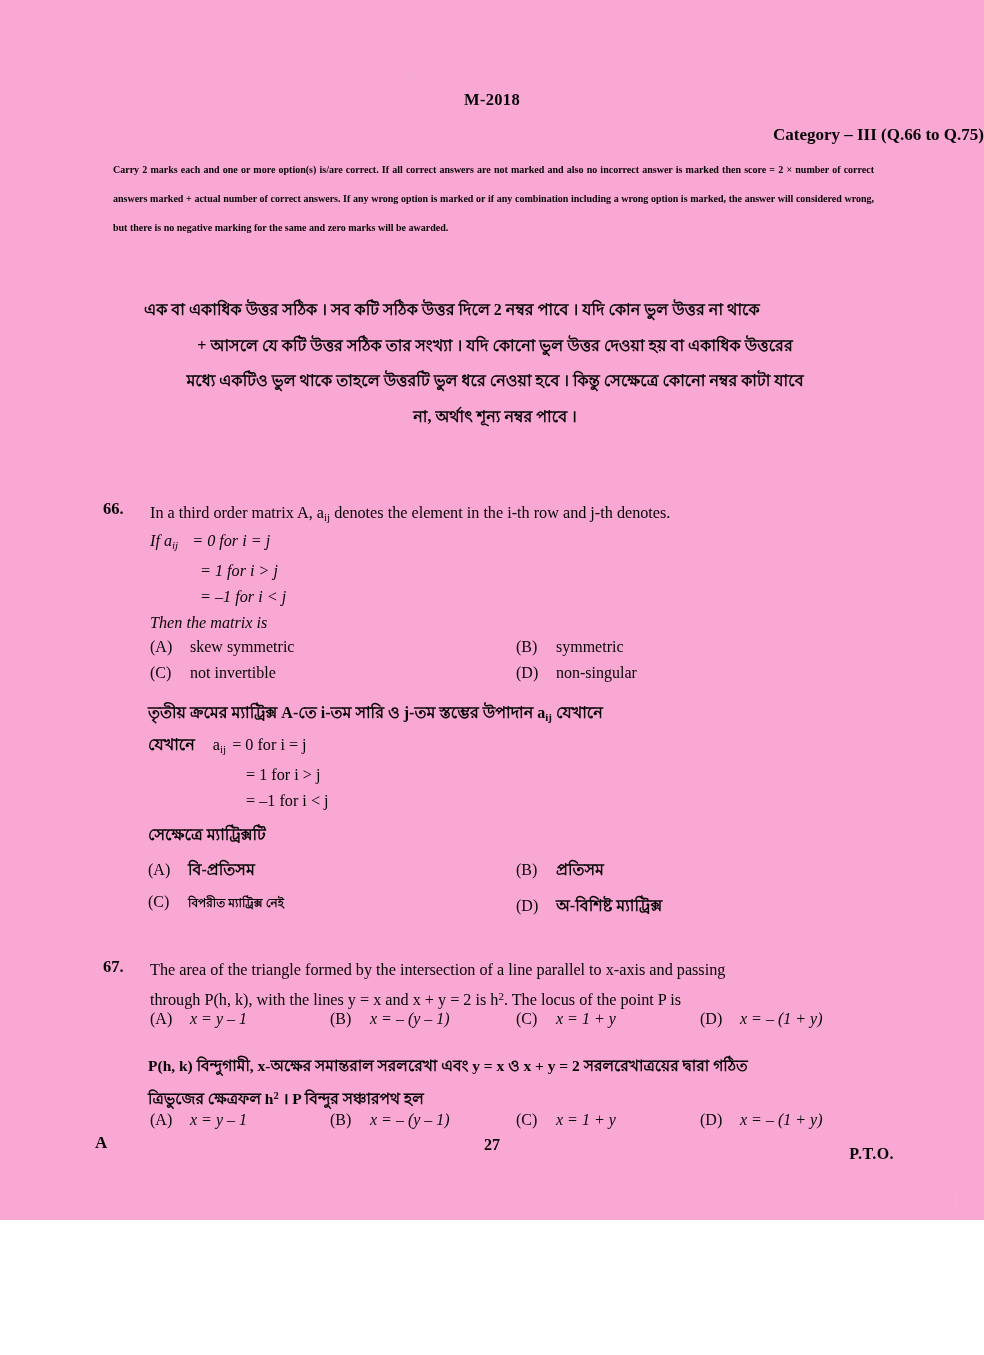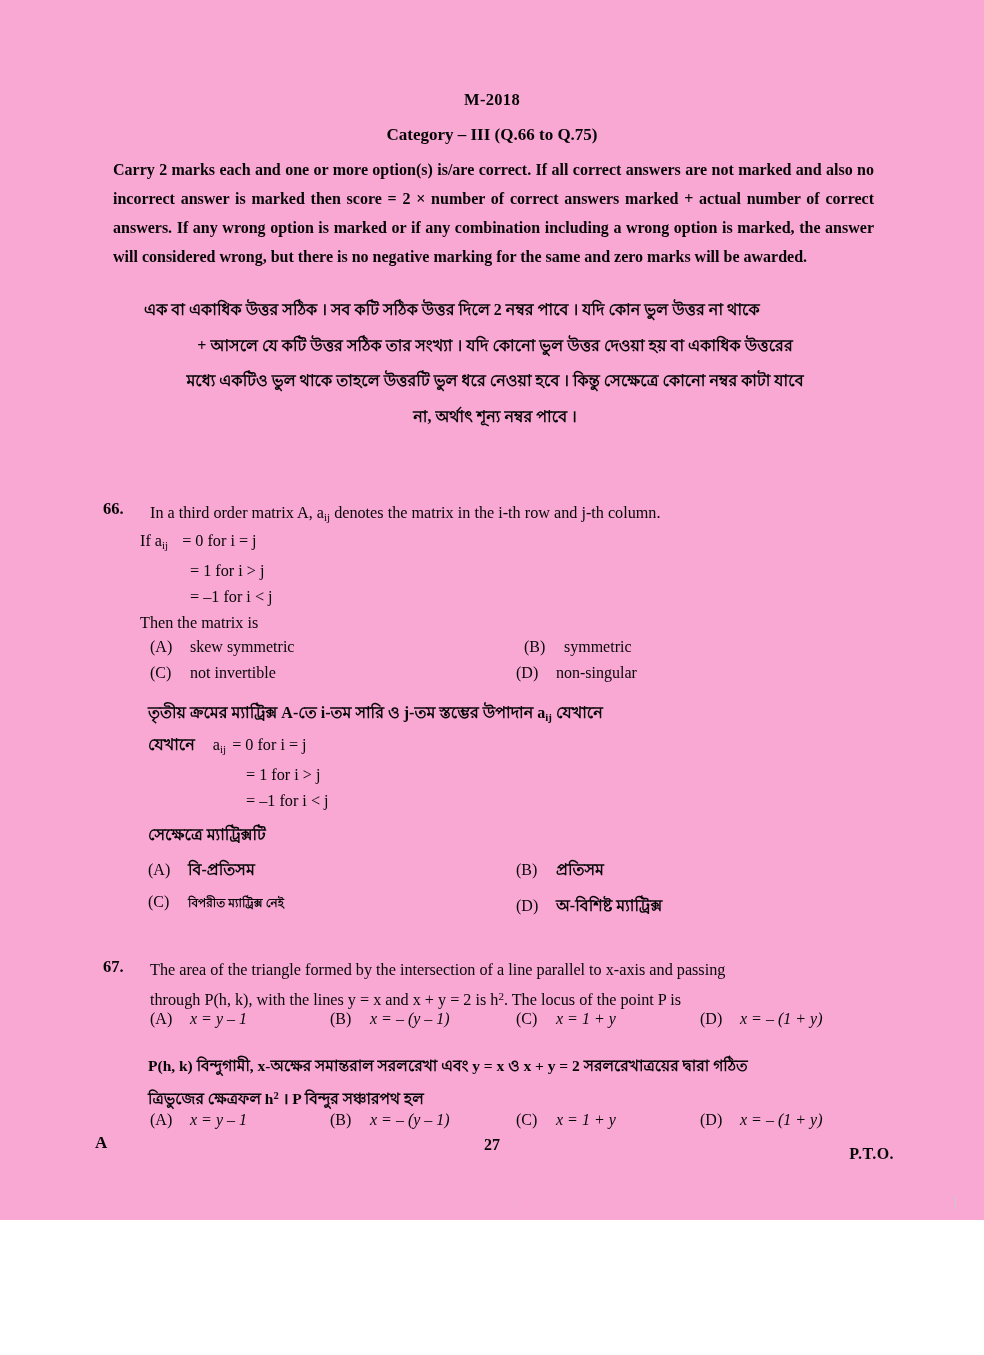--- a/index.html
+++ b/index.html
@@ -29,32 +29,32 @@
     text-align: center;
     font-size: 16.5px;
     font-weight: 700;
     letter-spacing: 0.3px;
   }
   .category-line {
     position: absolute;
     top: 125px;
     left: 0;
     width: 984px;
-    text-align: center;
+    text-align: right;
     font-size: 17px;
     font-weight: 700;
   }
 
   
   .instr-en {
     position: absolute;
     top: 155px;
     left: 113px;
     width: 761px;
-    font-size: 16px;
+    font-size: 10px;
     font-weight: 700;
     line-height: 29px;
     text-align: justify;
     text-justify: inter-word;
   }
   .instr-bn {
     position: absolute;
     top: 292px;
     left: 120px;
     width: 750px;
@@ -145,43 +145,43 @@
     <div class="ln-1">এক বা একাধিক উত্তর সঠিক ।  সব কটি সঠিক উত্তর দিলে 2 নম্বর পাবে । যদি কোন ভুল উত্তর না থাকে</div>
     <div class="ln-3">+ আসলে যে কটি উত্তর সঠিক তার সংখ্যা । যদি কোনো ভুল উত্তর দেওয়া হয় বা একাধিক উত্তরের</div>
     <div class="ln-4">মধ্যে একটিও ভুল থাকে তাহলে উত্তরটি ভুল ধরে নেওয়া হবে । কিন্তু সেক্ষেত্রে কোনো নম্বর কাটা যাবে</div>
     <div class="ln-5">না, অর্থাৎ শূন্য নম্বর পাবে ।</div>
   </div>
 
   <div class="q-num" style="left:103px; top:499px;">66.</div>
 
   <div class="q-body" style="left:150px; top:500px; width:740px;">
     <div class="q-line">
-      <span>In a third order matrix A, a</span><sub>ij</sub><span> denotes the matrix in the i-th row and j-th column.</span>
-    </div>
-  </div>
-
-  <div class="q-body" style="left:140px; top:528px;">
+      <span>In a third order matrix A, a</span><sub>ij</sub><span> denotes the element in the i-th row and j-th denotes.</span>
+    </div>
+  </div>
+
+  <div class="q-body" style="left:150px; top:528px;font-style:italic;">
     <div class="q-line">
       <span>If a</span><sub>ij</sub><span style="display:inline-block; width:14px;"></span><span>= 0 for i = j</span>
     </div>
     <div class="q-line" style="padding-left:50px;">
       <span>= 1 for i &gt; j</span>
     </div>
     <div class="q-line" style="padding-left:50px;">
       <span>= –1 for i &lt; j</span>
     </div>
     <div class="q-line">
       <span>Then the matrix is</span>
     </div>
   </div>
 
   <div class="opt" style="left:150px; top:638px;">
     <span class="opt-tag">(A)</span><span>skew symmetric</span>
   </div>
-  <div class="opt" style="left:516px; top:638px;margin-left:8px;">
+  <div class="opt" style="left:516px; top:638px;">
     <span class="opt-tag">(B)</span><span>symmetric</span>
   </div>
   <div class="opt" style="left:150px; top:664px;">
     <span class="opt-tag">(C)</span><span>not invertible</span>
   </div>
   <div class="opt" style="left:516px; top:664px;">
     <span class="opt-tag">(D)</span><span>non-singular</span>
   </div>
 
   <div class="q-body bn" style="left:148px; top:700px; font-size:16px;">

